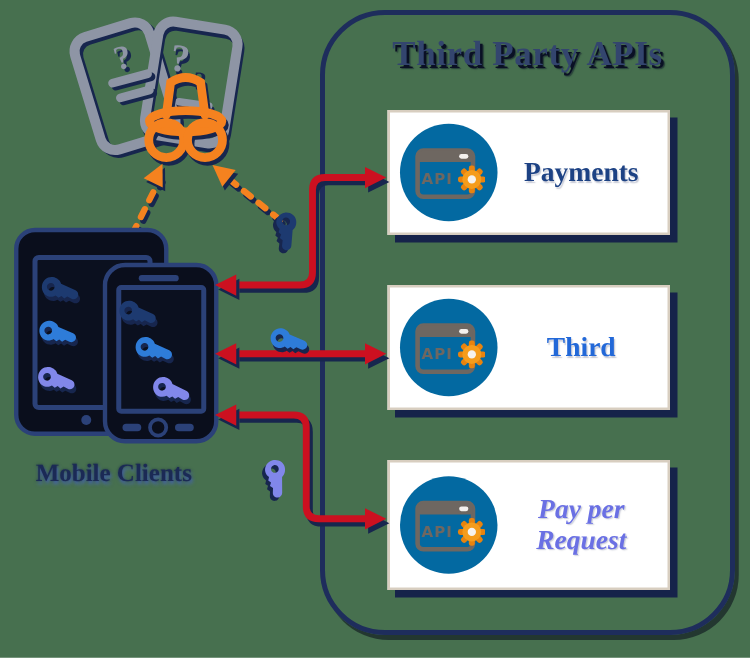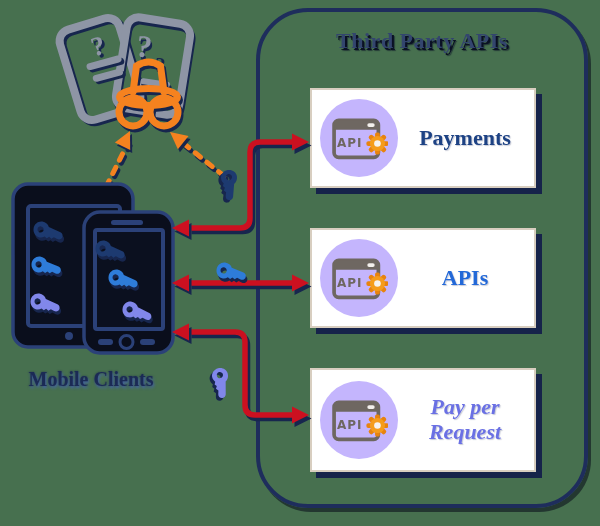--- a/index.html
+++ b/index.html
@@ -8,28 +8,28 @@
     --key_navy:#1D3A70; --key_blue:#2E7CD9; --key_periwinkle:#8187EA;
     --title_color:#33456E; --label_navy:#1B2A55; --device_fill:#0A0E1C; --device_stroke:#2B4178;
     --cards_gray:#8E95A5;
   }
   html,body{margin:0;padding:0;}
   .stage{position:relative;width:600px;height:526px;background:var(--background);
     font-family:"Liberation Serif",serif;overflow:hidden;}
   .apis-container{position:absolute;left:256px;top:8px;width:332px;height:500px;
     border:4px solid var(--navy);border-radius:52px;box-shadow:3px 4px 0 rgba(6,10,24,.55);
     box-sizing:border-box;z-index:1;}
-  .apis-title{margin-top:16px;text-align:center;font-size:22px;font-weight:bold;
+  .apis-title{margin-top:16px;text-align:center;font-size:28px;font-weight:bold;
     color:var(--title_color);letter-spacing:.5px;
     text-shadow:2px 2px 0 #0A1024, 3px 3px 1px rgba(10,16,36,.55);}
   .api-card{position:absolute;left:310px;width:226px;height:100px;background:#ffffff;
     border:2px solid var(--card_border);box-shadow:6px 6px 0 #16234A;box-sizing:border-box;
     display:flex;align-items:center;gap:6px;padding-left:8px;z-index:2;}
   .card-payments{top:88px;} .card-maps{top:228px;} .card-ppr{top:368px;height:104px;}
-  .icon-circle{width:78px;height:78px;border-radius:50%;background:#c4b5fd;flex-shrink:0;
+  .icon-circle{width:78px;height:78px;border-radius:50%;background:#0369a1;flex-shrink:0;
     display:flex;align-items:center;justify-content:center;}
   .card-label{flex:1;text-align:center;font-weight:bold;font-size:22px;line-height:1.12;
     padding-right:8px;max-width:128px;margin:11px auto;
     text-shadow:1px 1px 1px rgba(30,45,92,.25);}
   .mobile-label{position:absolute;left:16px;top:368px;width:150px;text-align:center;
     font-size:20px;font-weight:bold;color:var(--label_navy);z-index:2;
     text-shadow:1px 2px 3px rgba(70,100,190,.85), 0 0 2px rgba(20,30,60,.7);}
   .overlay{position:absolute;left:0;top:0;z-index:5;pointer-events:none;}
   
   .redline{fill:none;stroke:var(--red);stroke-width:5.5;}
@@ -94,21 +94,21 @@
             <rect x="-2.6" y="-12" width="5.2" height="24" rx="2"></rect>
             <rect x="-2.6" y="-12" width="5.2" height="24" rx="2" transform="rotate(45)"></rect>
             <rect x="-2.6" y="-12" width="5.2" height="24" rx="2" transform="rotate(90)"></rect>
             <rect x="-2.6" y="-12" width="5.2" height="24" rx="2" transform="rotate(135)"></rect>
           </g>
           <circle r="8.2" fill="#F59C1C"></circle>
           <circle r="3.6" fill="#F6F2EE"></circle>
         </g>
       </svg>
     </div>
-    <div class="card-label" style="color: rgb(34, 104, 216);">APIs</div>
+    <div class="card-label" style="color: rgb(34, 104, 216);">Third</div>
   </div>
 
   <div class="api-card card-ppr">
     <div class="icon-circle">
       <svg width="58" height="48" viewBox="0 0 62 52">
         <rect x="4" y="7" width="48" height="40" rx="5" fill="none" stroke="#6E6761" stroke-width="4"></rect>
         <path d="M4 12 a5 5 0 0 1 5-5 h38 a5 5 0 0 1 5 5 v5 H4 Z" fill="#6E6761"></path>
         <rect x="40" y="10" width="8" height="4" rx="2" fill="#F3F0ED"></rect>
         <text x="21" y="36" text-anchor="middle" font-size="13" font-weight="bold" font-family="DejaVu Sans, sans-serif" letter-spacing="1" fill="#6E6761">API</text>
         <g transform="translate(51,32)">

